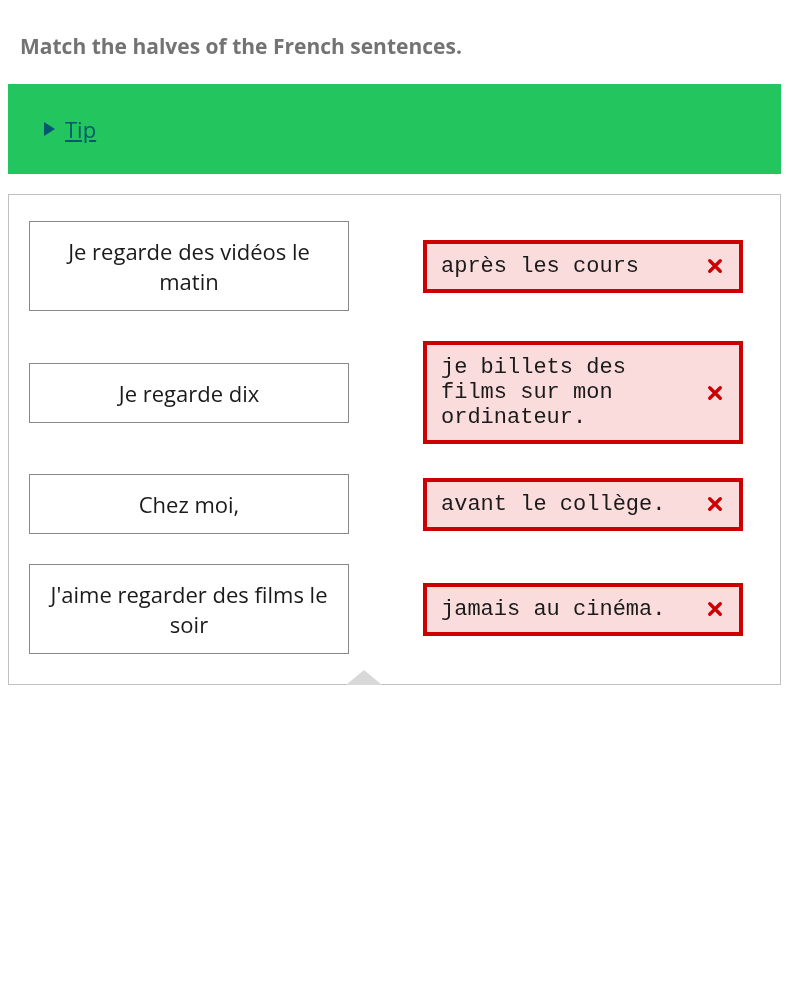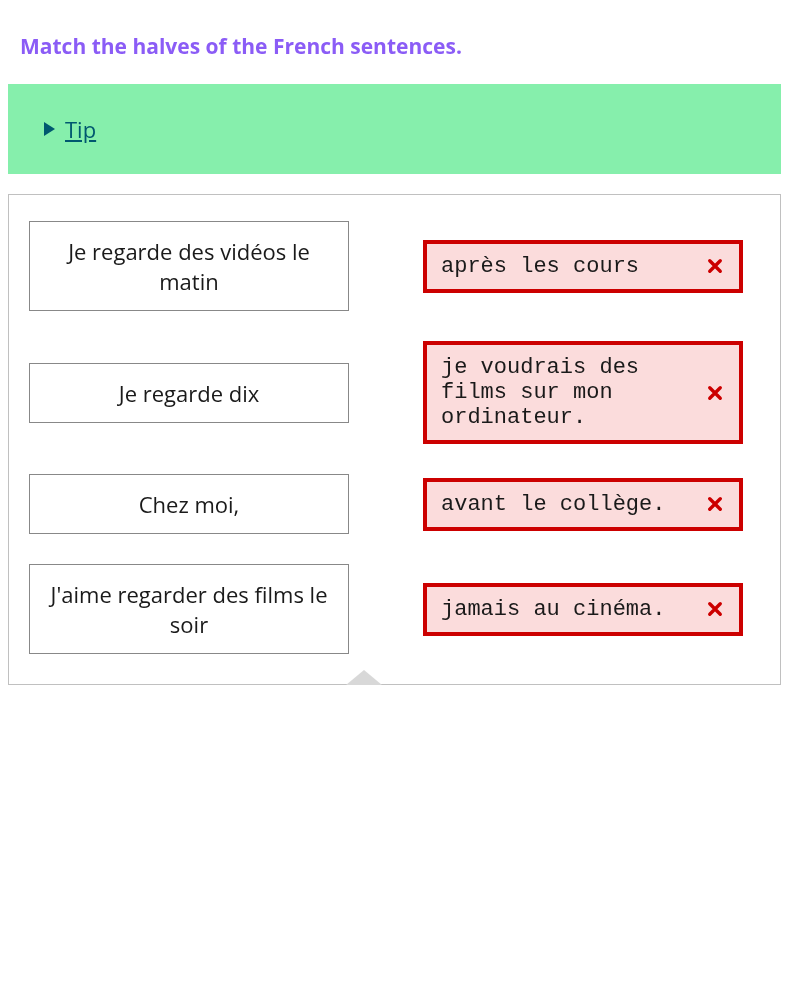--- a/index.html
+++ b/index.html
@@ -9,25 +9,25 @@
     }
     body {
       font-family: "Open Sans", -apple-system, BlinkMacSystemFont, "Segoe UI", Roboto, sans-serif;
       background: #ffffff;
       width: 789px;
       padding: 20px 8px 0 8px;
     }
     .instruction {
       font-size: 21px;
       font-weight: 700;
-      color: #8b5cf6;
+      color: #737373;
       margin: 12px 0 24px 12px;
     }
     .tip-box {
-      background: #86efac;
+      background: #22c55e;
       padding: 30px 36px;
       margin-bottom: 20px;
     }
     .tip-inner {
       display: inline-flex;
       align-items: center;
       gap: 10px;
       cursor: pointer;
     }
     .tip-triangle {
@@ -135,21 +135,21 @@
           <svg viewBox="0 0 24 24" fill="none" stroke="#cc0000" stroke-width="4.5" stroke-linecap="round">
               <path d="M5 5 L19 19 M19 5 L5 19"></path>
             </svg>
         </span>
       </div>
     </div>
 
     <div class="row">
       <div class="left-half">Je regarde dix</div>
       <div class="right-half">
-        <span class="right-text">je voudrais des films sur mon ordinateur.</span>
+        <span class="right-text">je billets des films sur mon ordinateur.</span>
         <span class="x-icon">
           <svg viewBox="0 0 24 24" fill="none" stroke="#cc0000" stroke-width="4.5" stroke-linecap="round">
               <path d="M5 5 L19 19 M19 5 L5 19"></path>
             </svg>
         </span>
       </div>
     </div>
 
 
     <div class="row">

